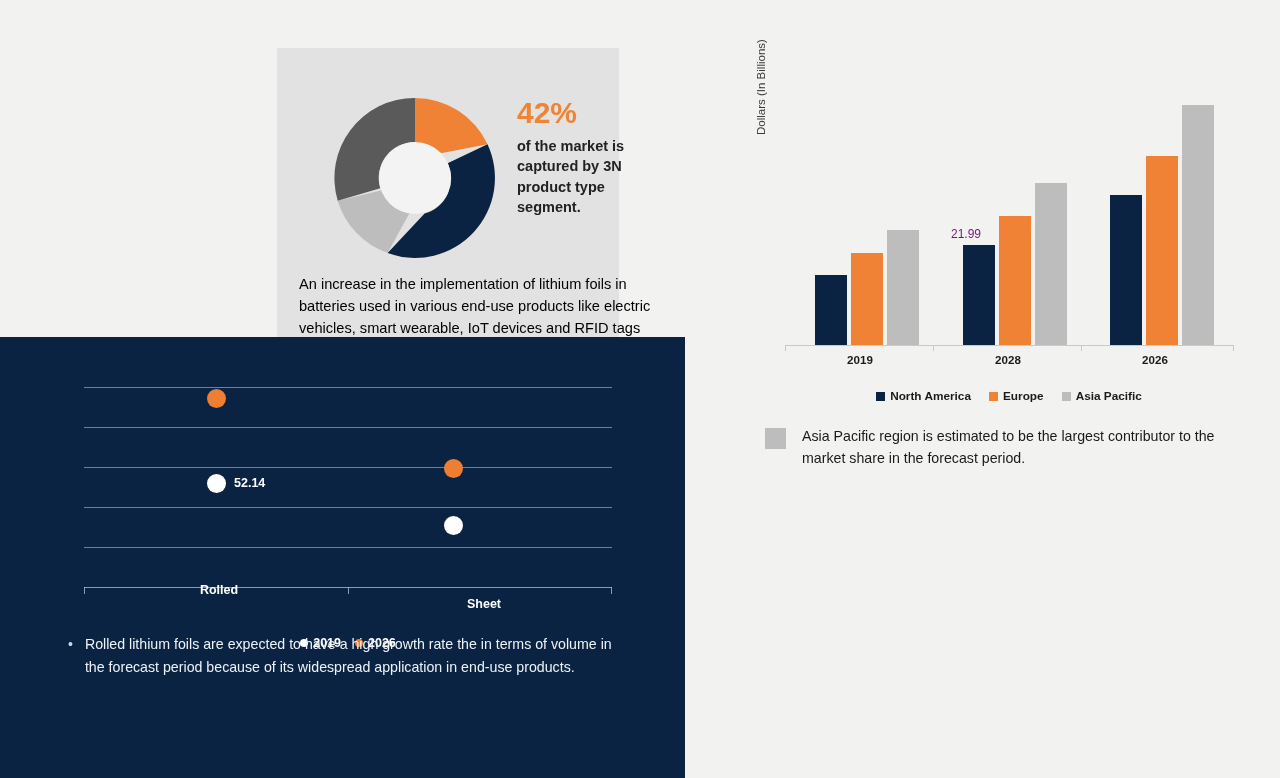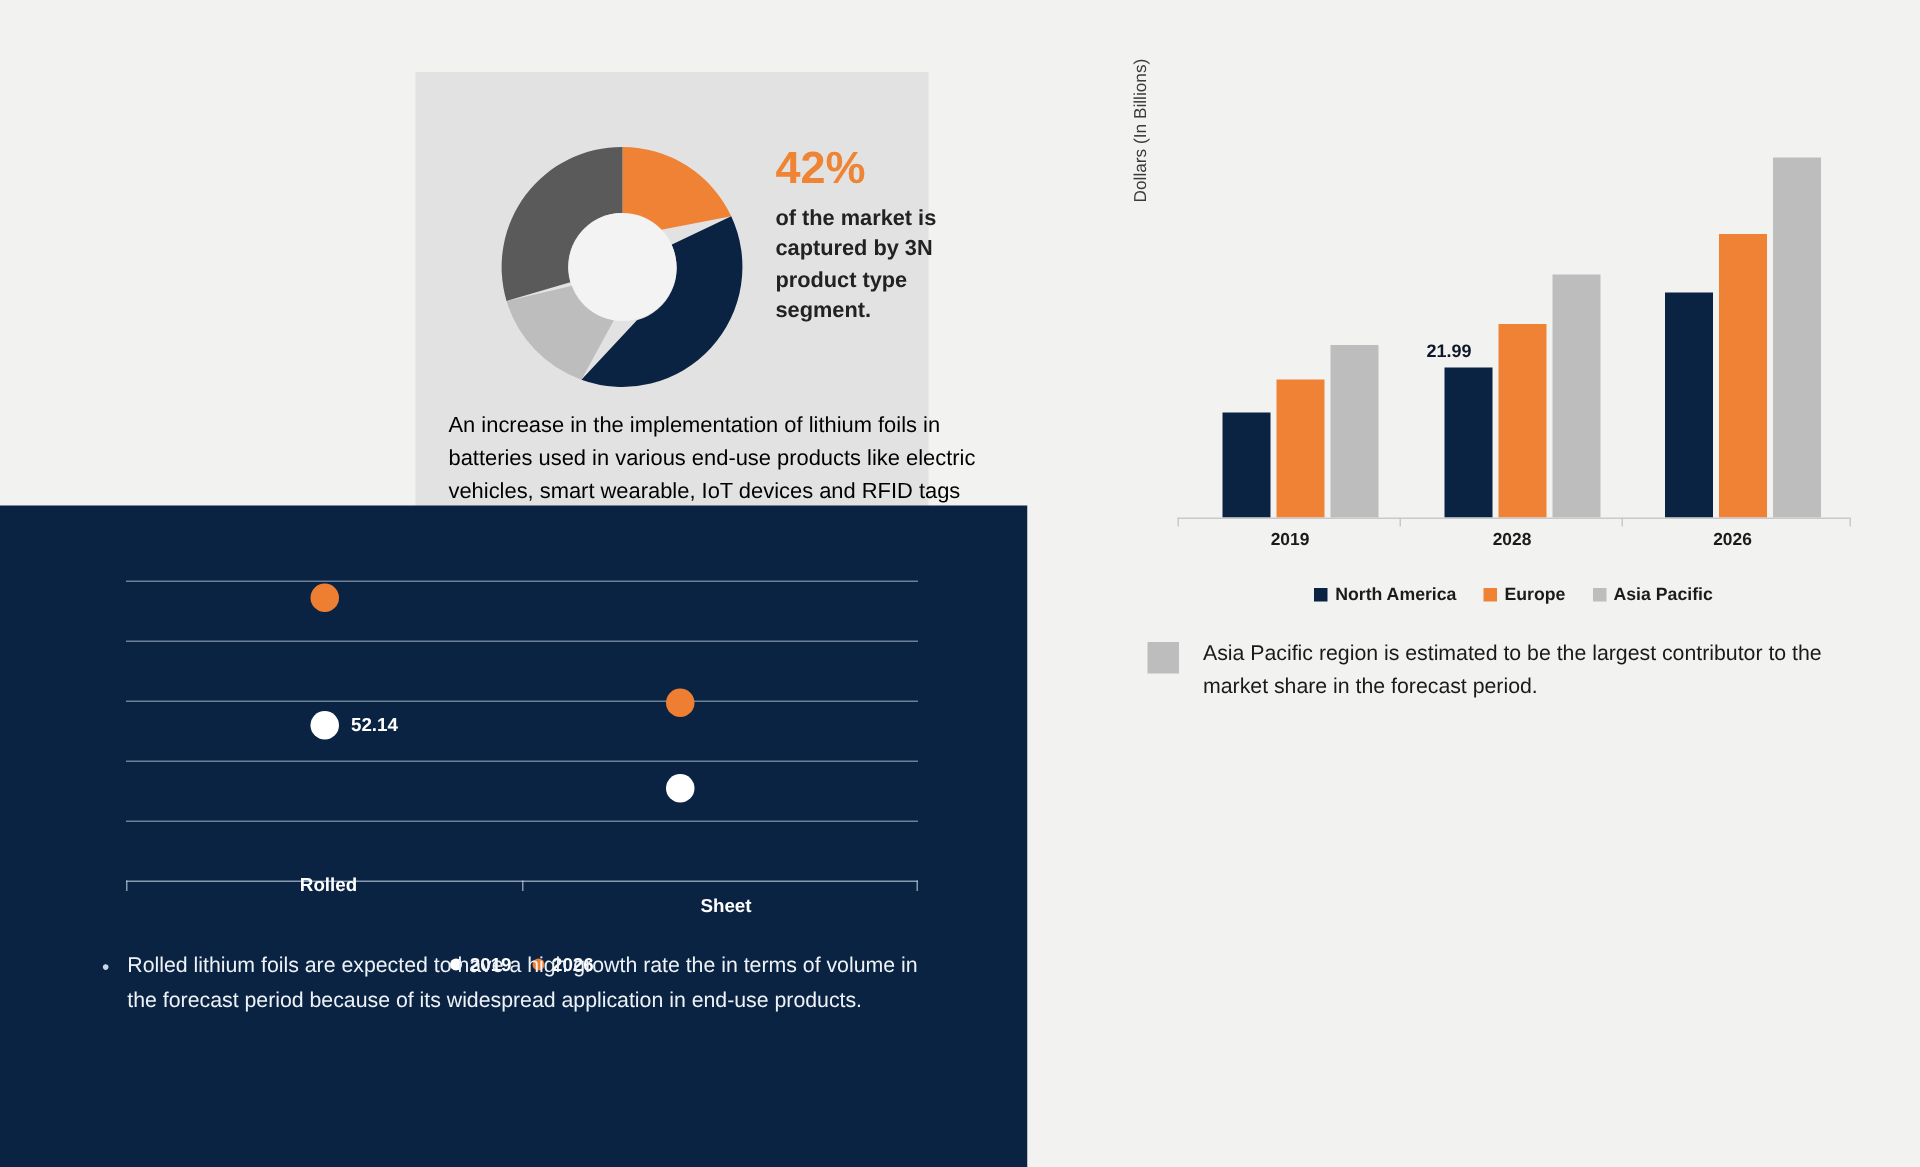--- a/index.html
+++ b/index.html
@@ -87,21 +87,21 @@
     font-size: 11.5px; color: #3a3a3a; white-space: nowrap;
   }
   .plot { position: absolute; left: 22px; top: 0; width: 448px; height: 240px; }
   .xaxis { position: absolute; left: 22px; top: 240px; width: 448px; height: 1px; background: #c9c9c9; }
   .xtick { position: absolute; top: 240px; width: 1px; height: 6px; background: #c9c9c9; }
   .bar { position: absolute; bottom: 0; }
   .bar.na { background: #0a2342; }
   .bar.eu { background: #f08235; }
   .bar.ap { background: #bdbdbd; }
   .bar-label {
-    position: absolute; font-size: 12px; font-weight: bold; color: #0f172a;
+    position: absolute; font-size: 12px; font-weight: normal; color: #701a75;
     white-space: nowrap;
   }
   .xcat {
     position: absolute; top: 248px; font-size: 11.6px; font-weight: bold;
     color: #1b1b1b; text-align: center;
   }
   .bc-legend {
     position: absolute; left: 22px; top: 272px; width: 448px;
     display: flex; justify-content: center; align-items: center; gap: 18px; margin-top: 12px;
   }

